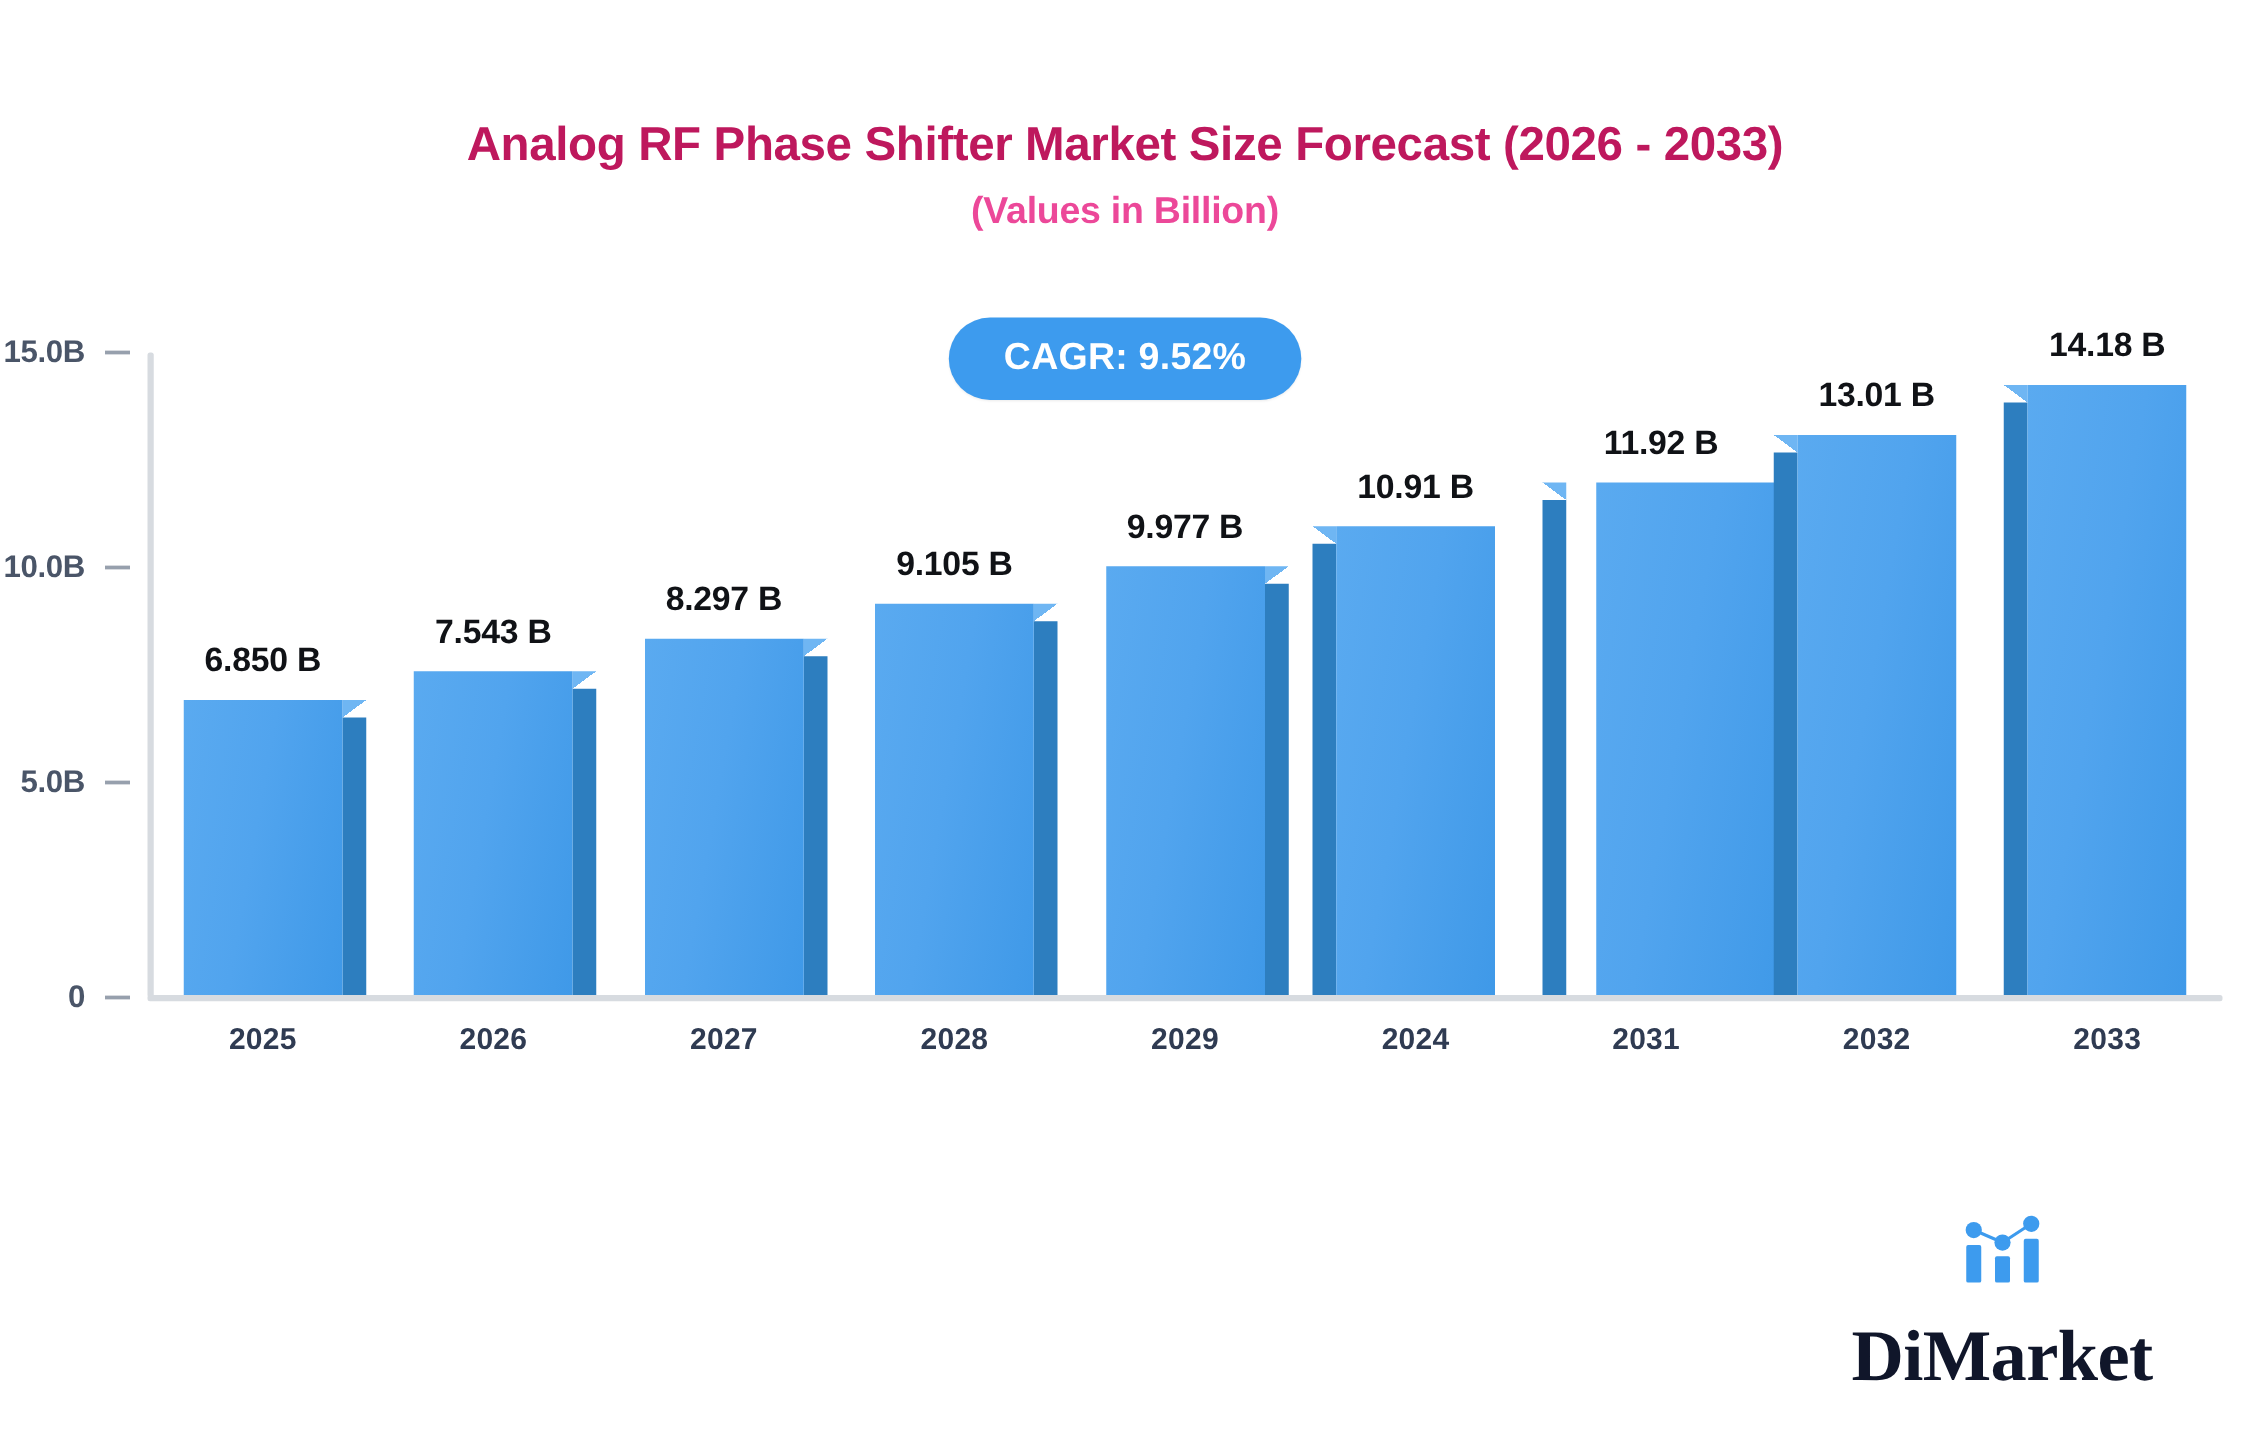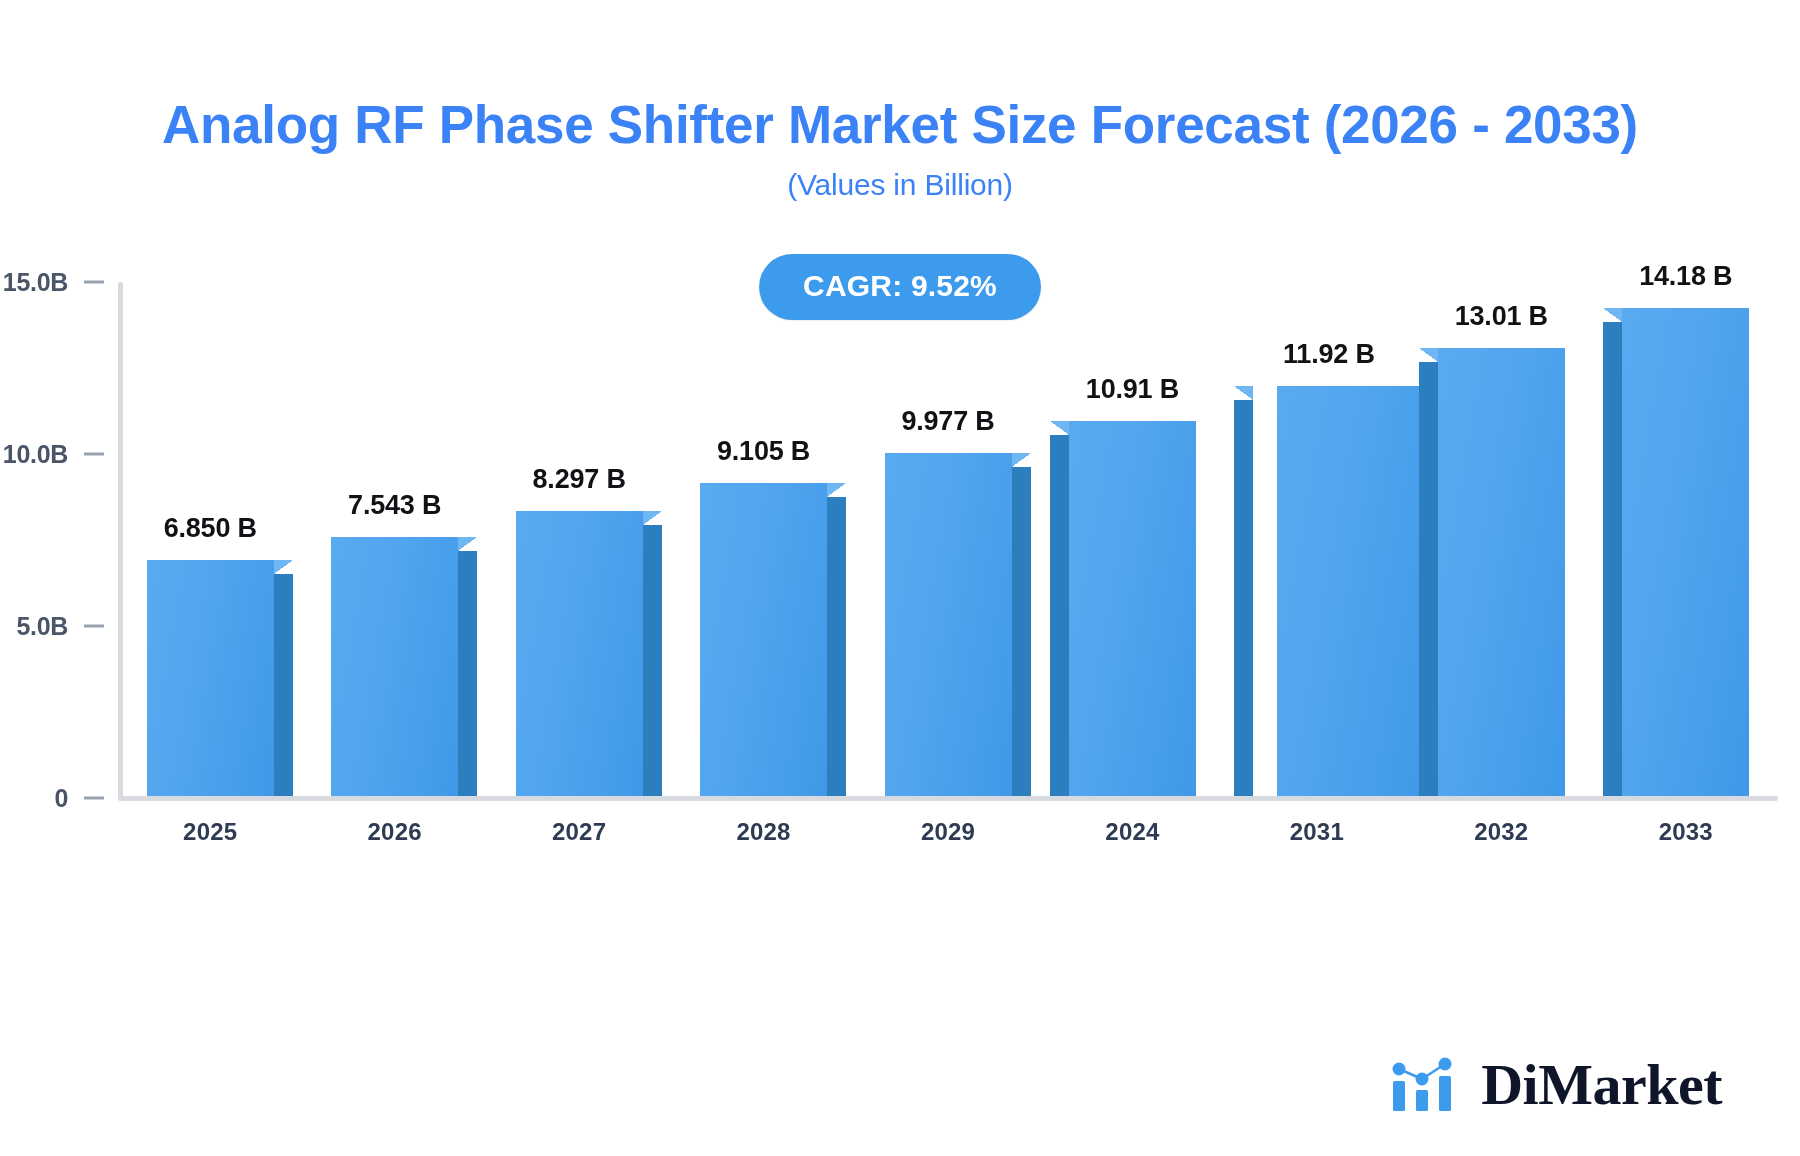--- a/index.html
+++ b/index.html
@@ -23,32 +23,32 @@
 
   
   .title-block {
     position: absolute;
     top: 96px;
     left: 0;
     width: 1800px;
     text-align: center;
   }
   .chart-title {
-    font-size: 53px;
-    font-weight: bold;
-    color: #3b82f6;
+    font-size: 38px;
+    font-weight: bold;
+    color: #be185d;
     letter-spacing: -0.3px;
     line-height: 1.1;
     white-space: nowrap;
   }
   .chart-subtitle {
     margin-top: 14px;
     font-size: 30px;
-    font-weight: normal;
-    color: #3b82f6;
+    font-weight: bold;
+    color: #ec4899;
     letter-spacing: -0.2px;
   }
 
   
   .cagr-badge {
     position: absolute;
     top: 254px;
     left: 50%;
     transform: translateX(-50%);
     background: #3d9bee;
@@ -185,20 +185,21 @@
   }
 
   
   .logo {
     position: absolute;
     right: 78px;
     bottom: 42px;
     display: flex;
     align-items: center;
     gap: 28px;
+    flex-direction: column;
   }
   .logo-mark { display: block; }
   .logo-text {
     font-family: "Liberation Serif", serif;
     font-size: 58px;
     font-weight: bold;
     color: #10162a;
     letter-spacing: -0.5px;
     line-height: 1;
   }

